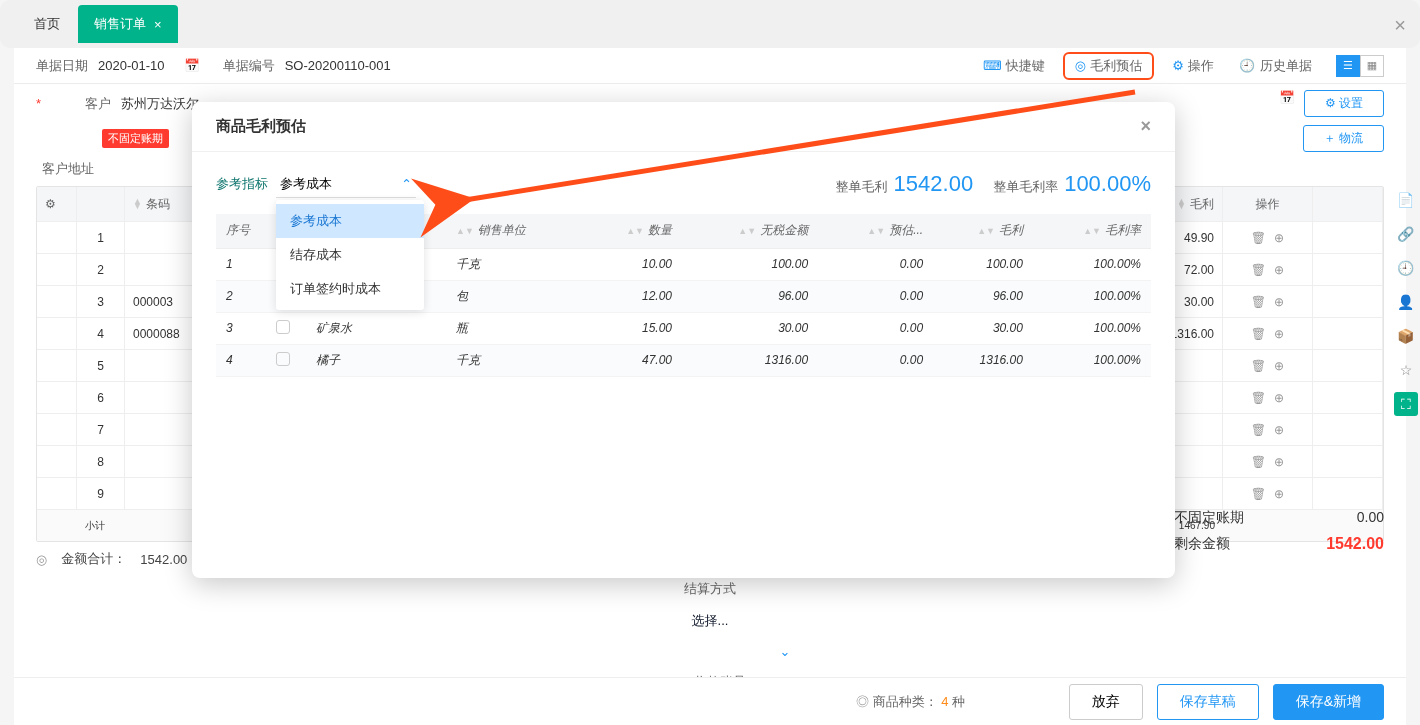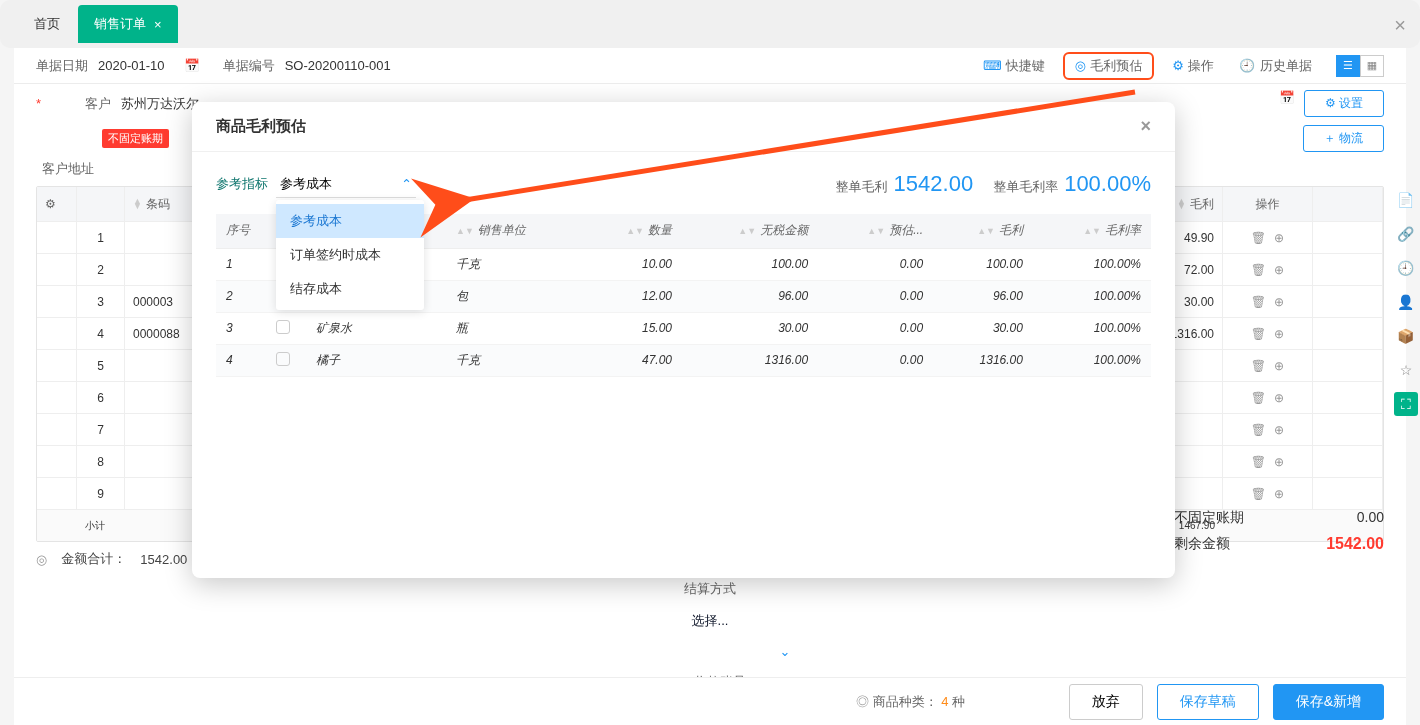--- a/index.html
+++ b/index.html
@@ -372,22 +372,22 @@
     <span class="modal-close">×</span>
   </div>
   <div class="modal-bd">
     <div class="filter-row">
       <span class="filter-lbl">参考指标</span>
       <div class="select-box">
         <input value="参考成本" style="">
         <span class="chev">⌄</span>
         <div class="dropdown">
           <div class="opt sel">参考成本</div>
+          <div class="opt">结存成本</div>
           <div class="opt">订单签约时成本</div>
-          <div class="opt">结存成本</div>
         </div>
       </div>
       <div class="filter-spacer"></div>
       <span class="metric">
         <span>整单毛利</span><span class="big">1542.00</span>
       </span>
       <span class="metric">
         <span>整单毛利率</span><span class="big">100.00%</span>
       </span>
     </div>

